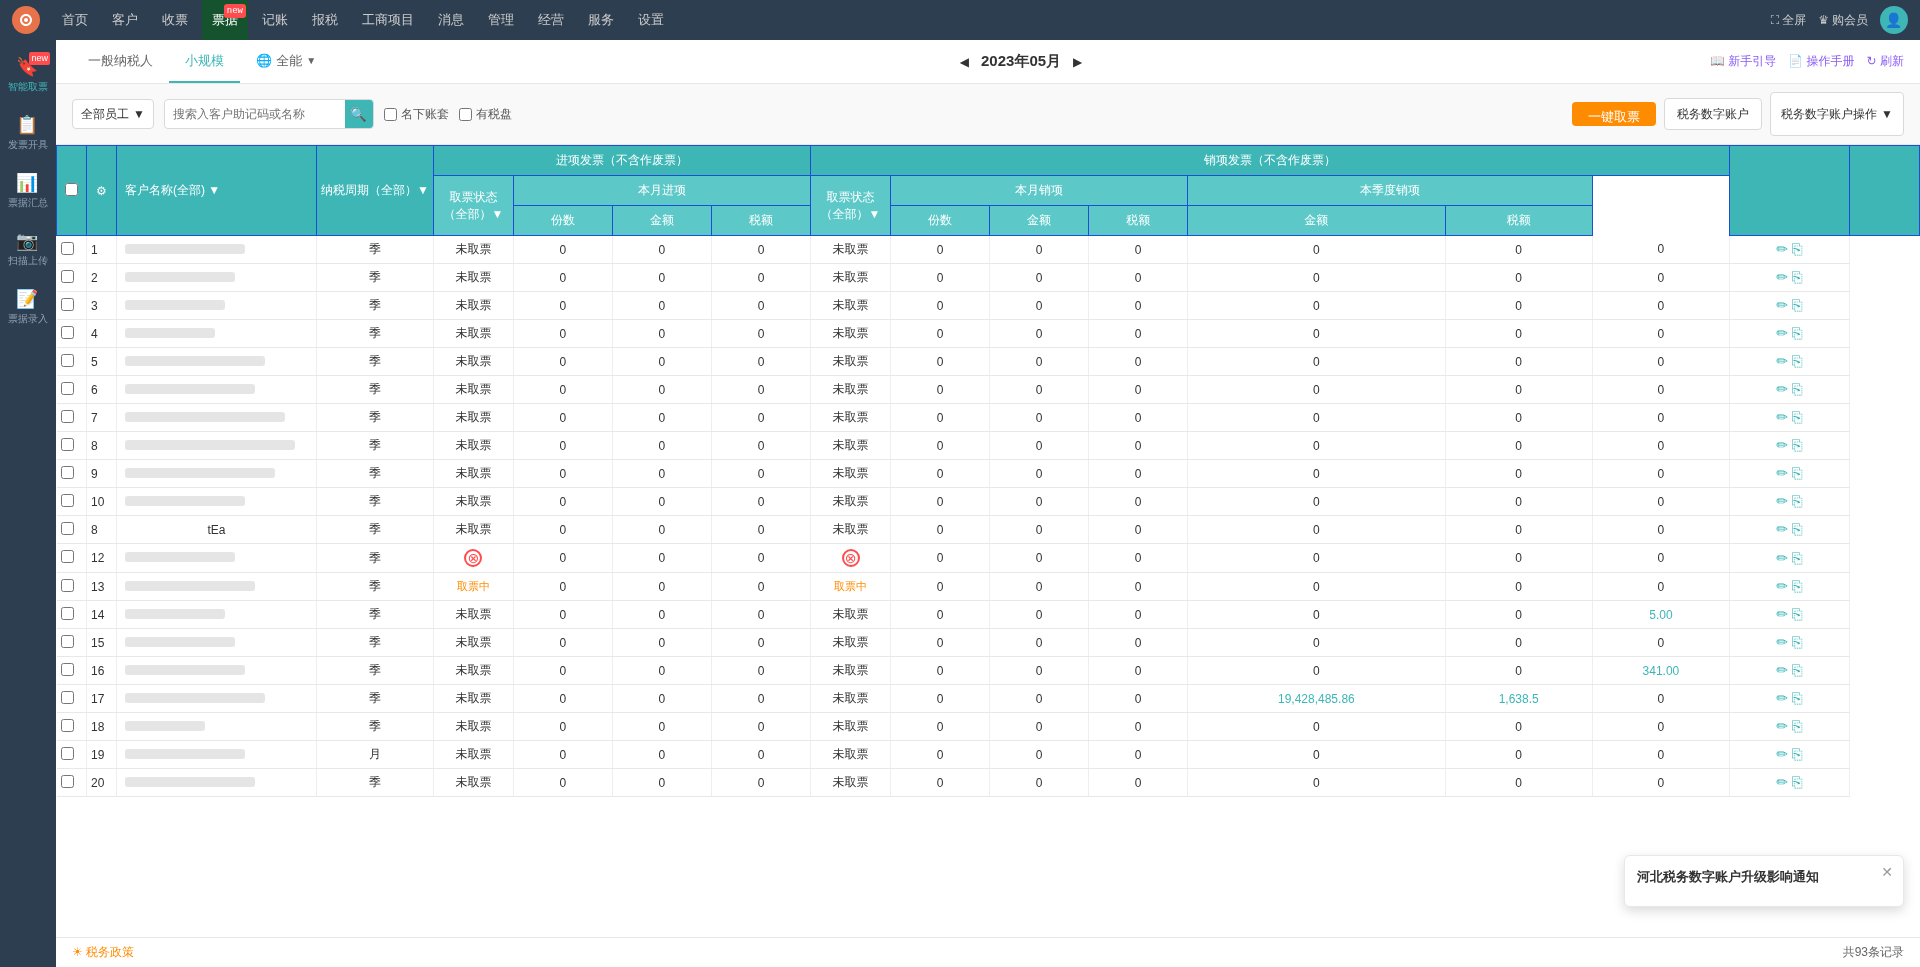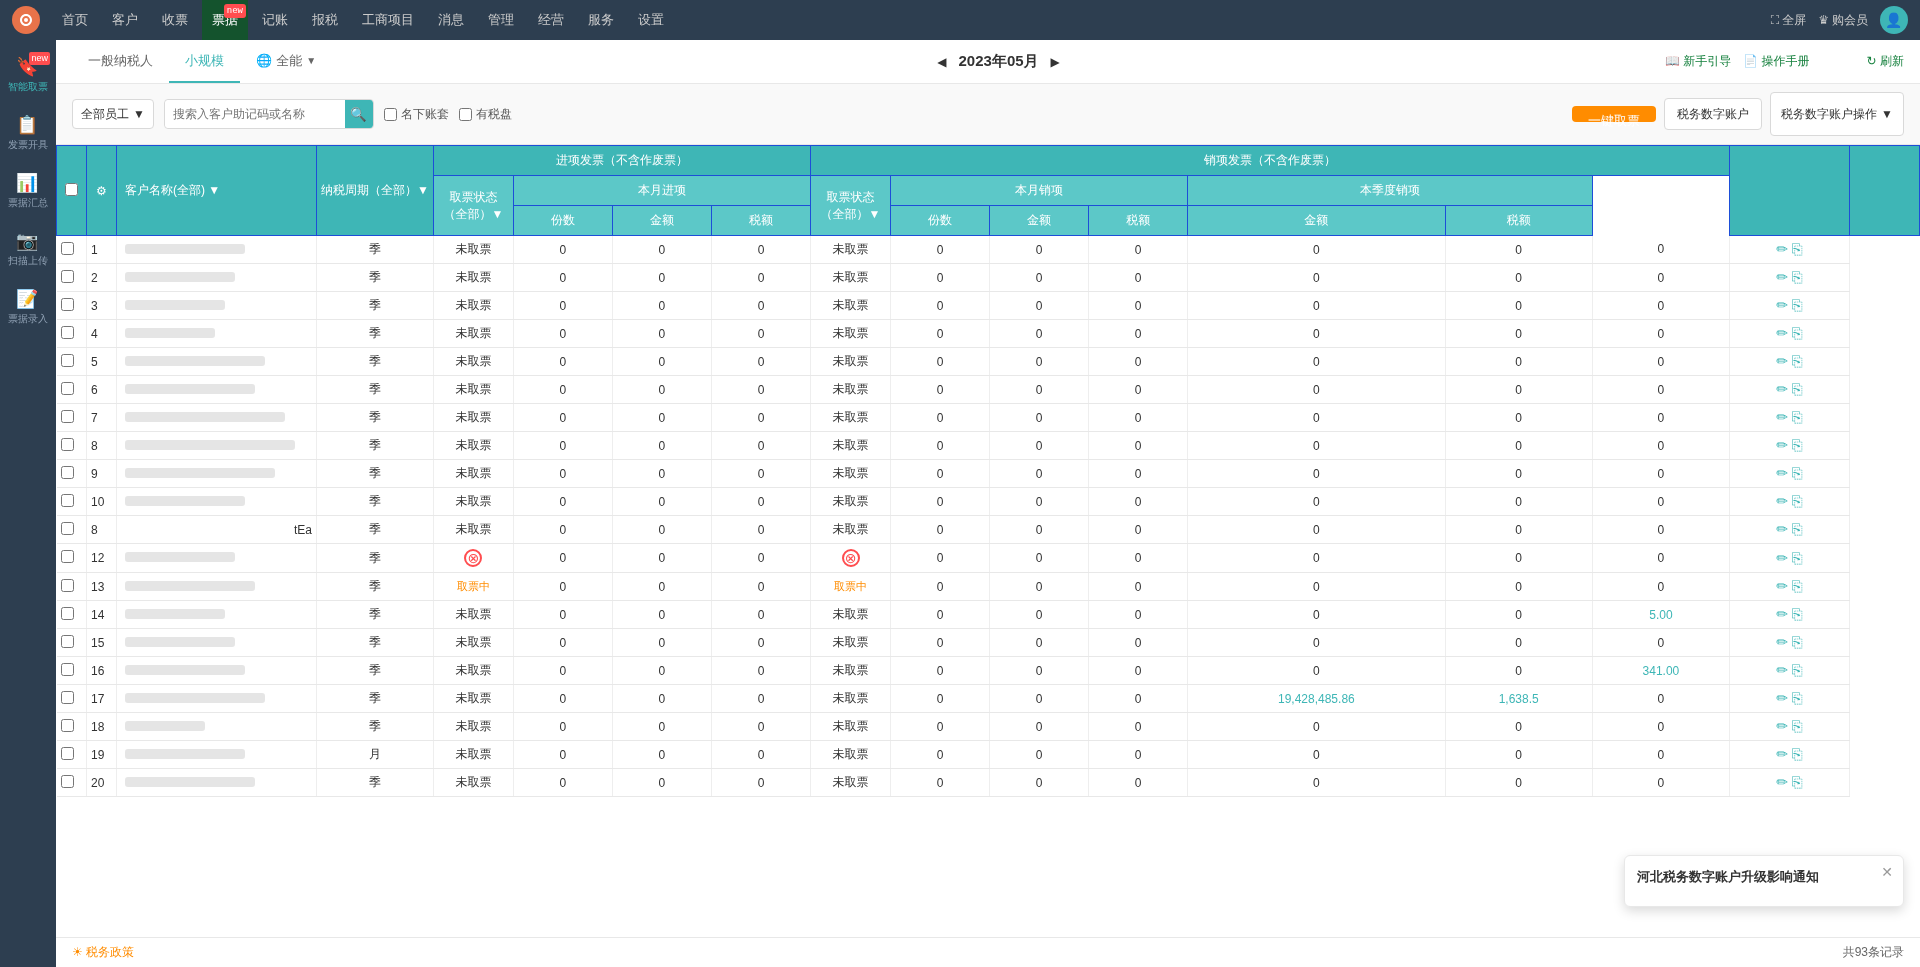--- a/index.html
+++ b/index.html
@@ -33,21 +33,21 @@
     .main-content { flex: 1; display: flex; flex-direction: column; overflow: hidden; }
     .tab { padding: 0 16px; height: 42px; display: flex; align-items: center; cursor: pointer; color: #666; font-size: 13px; border-bottom: 2px solid transparent; }
     .tab.active { color: #3eb6b6; border-bottom: 2px solid #3eb6b6; }
 
     
     .controls-bar { background: #f9f9f9; padding: 8px 16px; display: flex; align-items: center; gap: 10px; border-bottom: 1px solid #e8e8e8; }
     .select-box { border: 1px solid #d9d9d9; border-radius: 4px; padding: 4px 8px; font-size: 12px; display: flex; align-items: center; gap: 4px; background: #fff; cursor: pointer; height: 30px; }
     .search-box { border: 1px solid #d9d9d9; border-radius: 4px; padding: 4px 8px; font-size: 12px; background: #fff; height: 30px; display: flex; align-items: center; gap: 4px; width: 180px; }
     .search-btn { width: 28px; height: 30px; background: #3eb6b6; border: none; border-radius: 0 4px 4px 0; color: #fff; cursor: pointer; display: flex; align-items: center; justify-content: center; }
     .checkbox-label { display: flex; align-items: center; gap: 4px; cursor: pointer; font-size: 12px; color: #555; }
-    .controls-bar .btn-primary { background: #ff8c00; color: #fff; border: none; border-radius: 4px; padding: 6px 16px; cursor: pointer; font-size: 13px; height: 16px; }
+    .controls-bar .btn-primary { background: #ff8c00; color: #fff; border: none; border-radius: 4px; padding: 6px 16px; cursor: pointer; font-size: 13px; height: 24px; }
     .controls-bar .btn-default { background: #fff; color: #333; border: 1px solid #d9d9d9; border-radius: 4px; padding: 6px 12px; cursor: pointer; font-size: 12px; height: 32px; }
     .controls-bar .btn-dropdown { background: #fff; color: #333; border: 1px solid #d9d9d9; border-radius: 4px; padding: 6px 10px; cursor: pointer; font-size: 12px; height: 44px; display: flex; align-items: center; gap: 4px; }
     .controls-right { margin-left: auto; display: flex; gap: 8px; align-items: center; }
 
     
     .table-container { flex: 1; overflow: auto; background: #fff; }
     table { width: 100%; border-collapse: collapse; font-size: 12px; }
     thead tr th { background: #3eb6b6; color: #fff; text-align: center; padding: 6px 4px; border: 1px solid #1d4ed8; font-weight: normal; white-space: nowrap; position: sticky; top: 0; z-index: 10; }
     thead tr.sub-header th { background: #5cc8c8; }
     tbody tr td { text-align: center; padding: 5px 4px; border-bottom: 1px solid #e8e8e8; border-right: 1px solid #eee; white-space: nowrap; }
@@ -146,30 +146,30 @@
       <div class="tab all-tab">
         <span>🌐</span>
         <span>全能</span>
         <span style="font-size:10px">▼</span>
       </div>
       <div style="flex:1; display:flex; justify-content:center; align-items:center; gap:12px;">
         <div class="period-btn">◀</div>
         <span style="font-size:15px;font-weight:bold;color:#333;">2023年05月</span>
         <div class="period-btn">▶</div>
       </div>
-      <div style="display:flex; gap:12px; align-items:center; font-size:12px; color:#15803d;">
+      <div style="display:flex; gap:12px; align-items:center; font-size:12px; color:#8b5cf6;">
         <span style="cursor:pointer;">
           <span>📖</span>
           <span>新手引导</span>
         </span>
         <span style="cursor:pointer;">
           <span>📄</span>
           <span>操作手册</span>
         </span>
-        <span style="cursor:pointer;margin-left:45px;">
+        <span style="cursor:pointer;">
           <span>↻</span>
           <span>刷新</span>
         </span>
       </div>
     </div>
 
     <div class="controls-bar">
       <div class="select-box">
         <span>全部员工</span>
         <span>▼</span>
@@ -436,21 +436,21 @@
     <td><span>0</span></td>
     <td><span>0</span></td>
     <td>
       <span class="icon-edit" title="编辑">✏</span>
       <span class="icon-copy" title="复制">⎘</span>
     </td>
   </tr>
             <tr>
     <td class="checkbox-cell"><input type="checkbox" style=""></td>
     <td>8</td>
-    <td style="text-align:right; padding-left:4px;"><span style="font-size:12px;color:#333;">tEa</span></td>
+    <td style="text-align:center; padding-left:4px;"><span style="font-size:12px;color:#333;">tEa</span></td>
     <td>季</td>
     <td><span>未取票</span></td>
     <td>0</td>
     <td>0</td>
     <td>0</td>
     <td><span>未取票</span></td>
     <td>0</td>
     <td>0</td>
     <td>0</td>
     <td><span>0</span></td>

